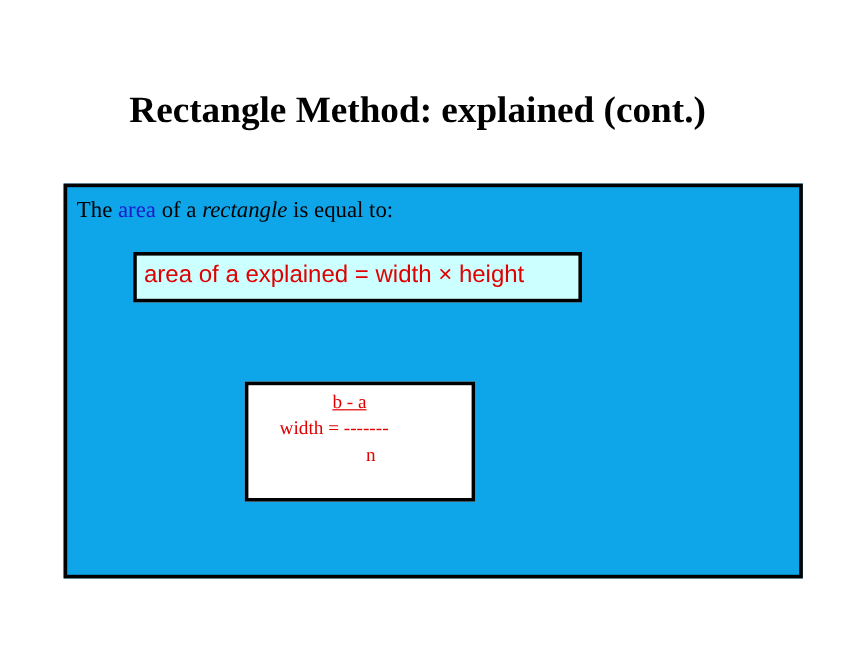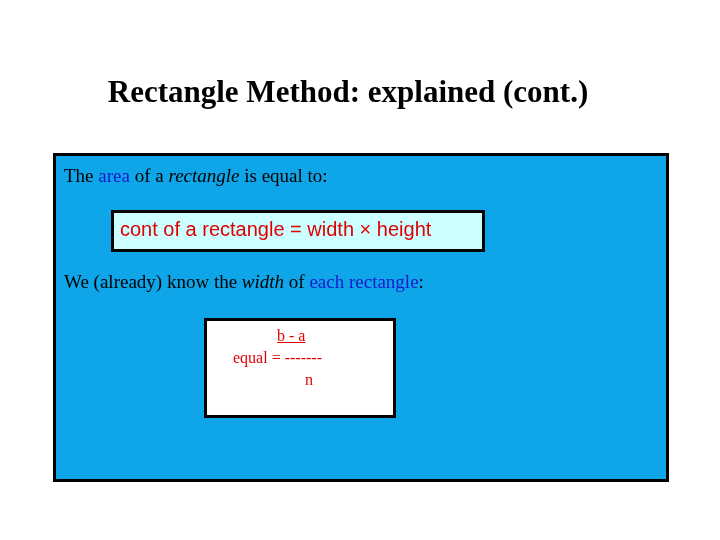--- a/index.html
+++ b/index.html
@@ -18,25 +18,22 @@
 <body>
 
 <div class="title">Rectangle Method: explained (cont.)</div>
 
 <div class="panel">
   <div class="line" style="top:9px;">
     <span>The </span><span class="blue">area</span><span> of a </span><span class="it">rectangle</span><span> is equal to:</span>
   </div>
 
   <div class="formula1">
-    <div class="formula1-text">cont of a rectangle = width × height</div>
+    <div class="formula1-text">area of a explained = width × height</div>
   </div>
 
-  <div class="line" style="top:115px;">
-    <span>We (already) know the </span><span class="it">width</span><span> of </span><span class="blue">each rectangle</span><span>:</span>
-  </div>
 
   <div class="formula2">
     <div class="f2" style="left:70px; top:6px;text-decoration:underline;">b - a</div>
-    <div class="f2" style="left:26px; top:28px;">equal = -------</div>
+    <div class="f2" style="left:26px; top:28px;">width = -------</div>
     <div class="f2" style="left:98px; top:50px;">n</div>
   </div>
 </div>
 
 </body></html>

